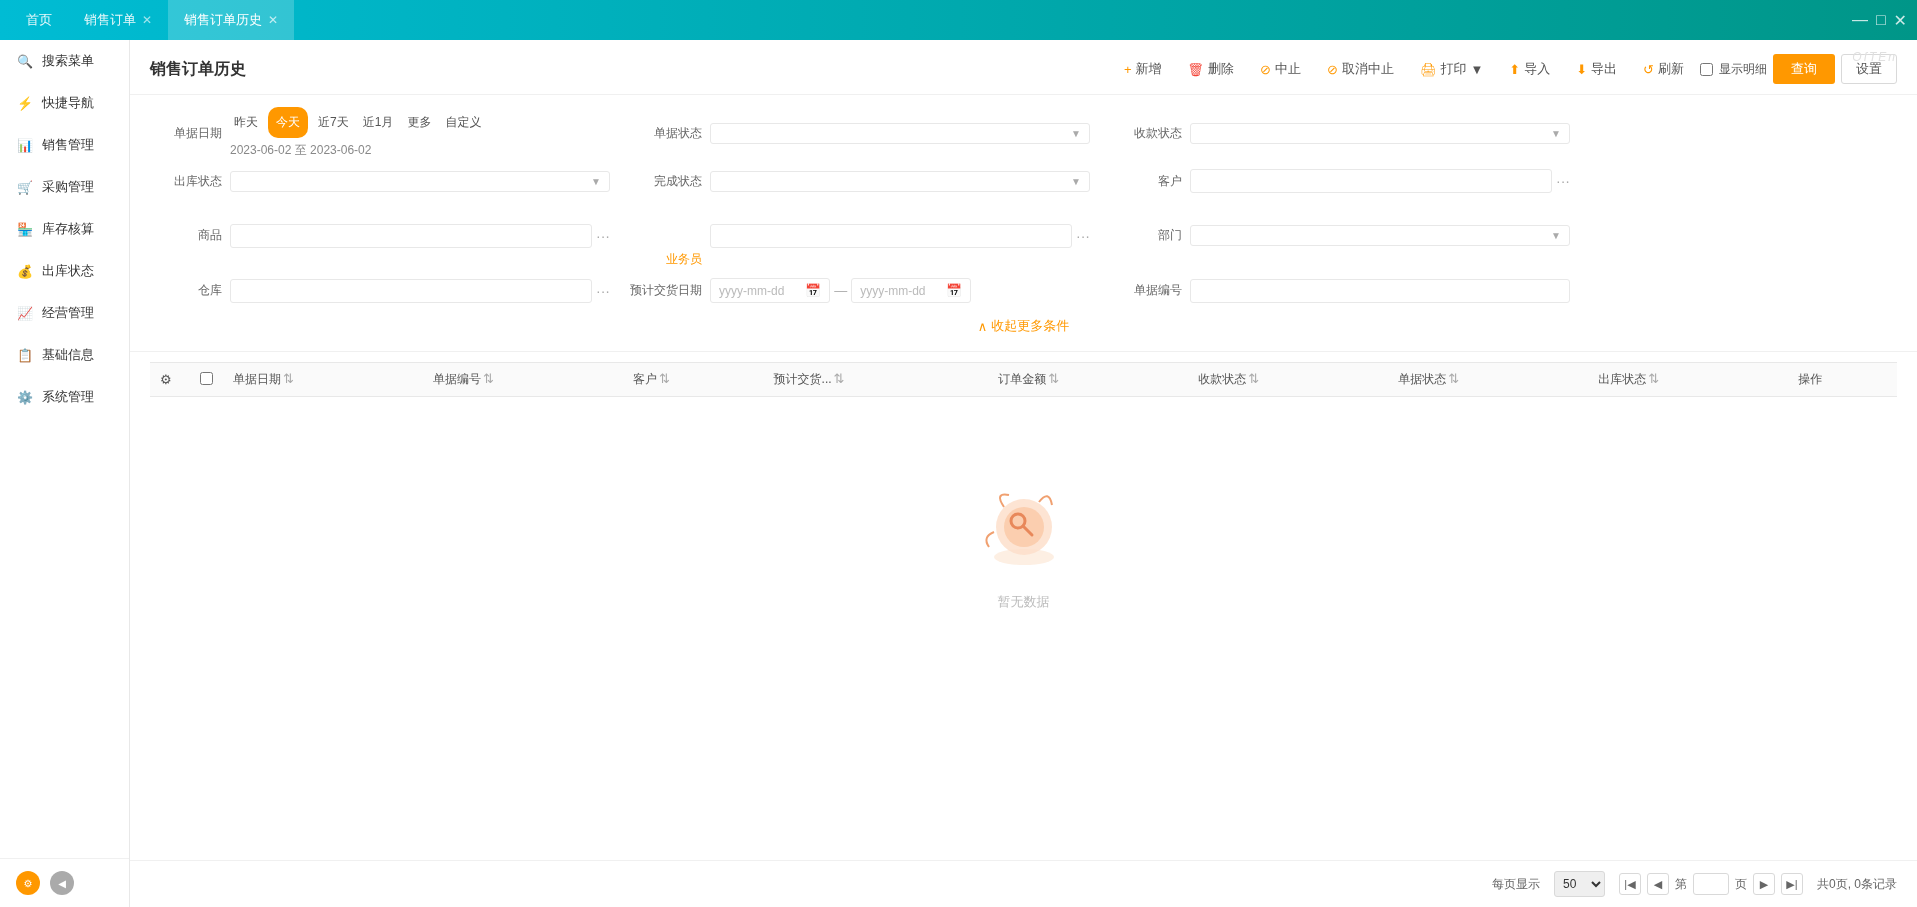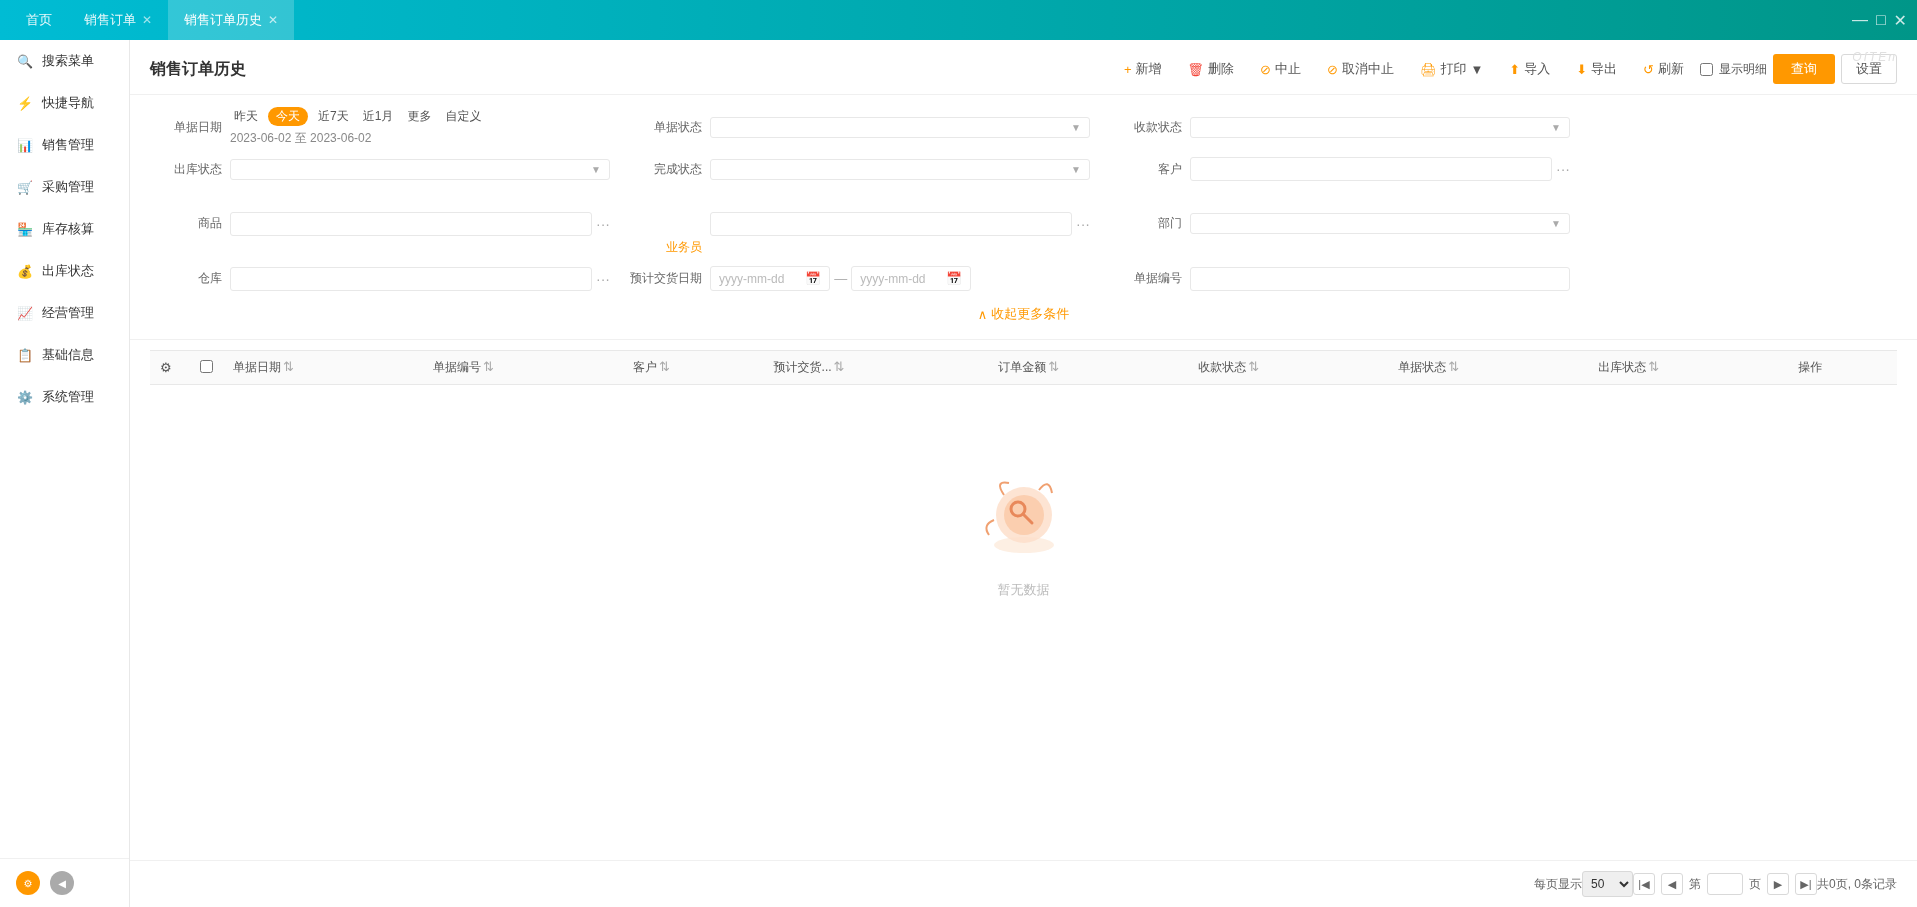--- a/index.html
+++ b/index.html
@@ -199,21 +199,21 @@
     .date-shortcut {
       font-size: 12px;
       color: #555;
       cursor: pointer;
       padding: 1px 4px;
     }
     .date-shortcut.active {
       background: #ff9800;
       color: white;
       border-radius: 10px;
-      padding: 1px 8px;
+      padding: 7px 8px;
     }
     .date-range {
       font-size: 12px;
       color: #888;
     }
     .filter-select {
       display: flex;
       align-items: center;
       border: 1px solid #e8e8e8;
       border-radius: 3px;
@@ -315,21 +315,21 @@
     }
 
     
     .footer {
       display: flex;
       align-items: center;
       justify-content: flex-end;
       padding: 10px 20px;
       border-top: 1px solid #f0f0f0;
       background: #fff;
-      gap: 0;
+      gap: 14px;
     }
     .footer-text { color: #666; font-size: 12px; }
     .page-size-select {
       border: 1px solid #d9d9d9;
       border-radius: 3px;
       padding: 4px 4px;
       font-size: 12px;
       color: #333;
       cursor: pointer;
     }

